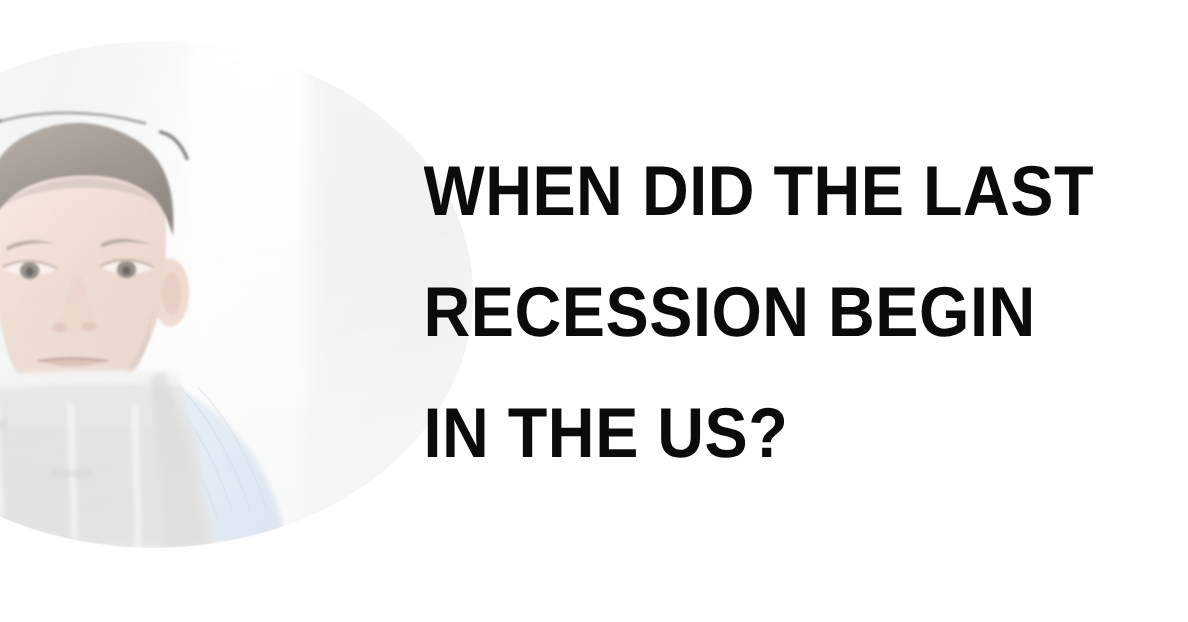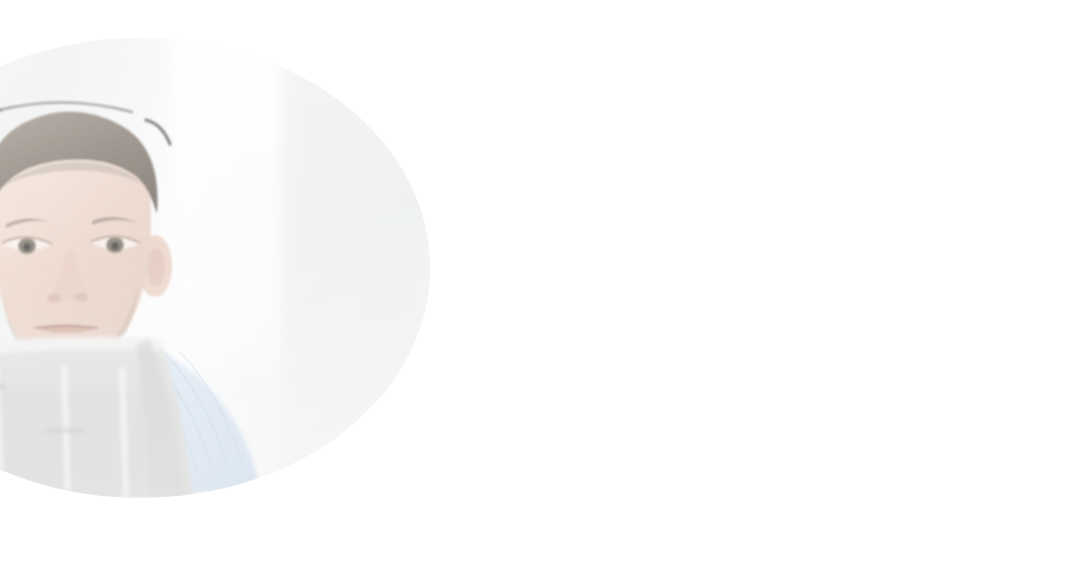--- a/index.html
+++ b/index.html
@@ -215,14 +215,19 @@
           </g>
 
           <path d="M300 300 Q322 360 336 460 L300 460 Q296 372 286 306 Z" fill="#bcbcba" opacity="0.55"></path>
         </g>
 
         <rect x="0" y="0" width="580" height="460" fill="url(#washOverlay)"></rect>
       </g>
     </svg>
   </div>
 
+  <div id="headline">
+    <span class="headline-line">WHEN DID THE LAST</span>
+    <span class="headline-line">RECESSION BEGIN</span>
+    <span class="headline-line">IN THE US?</span>
+  </div>
 
 </div>
 
 </body></html>

